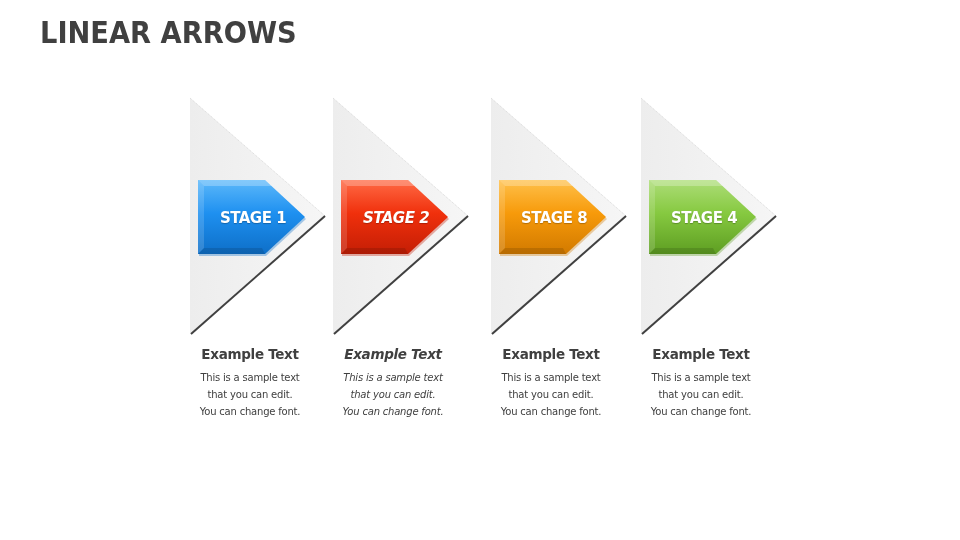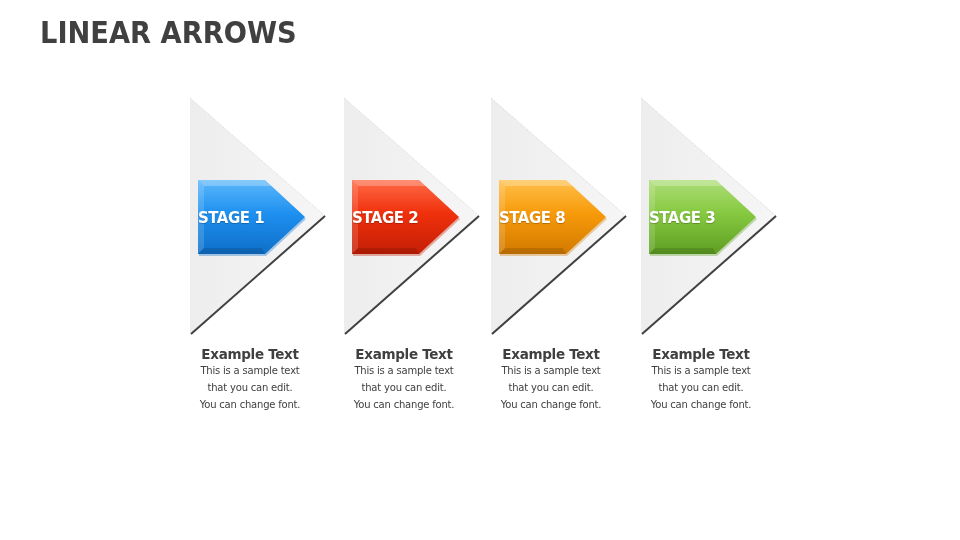--- a/index.html
+++ b/index.html
@@ -2,25 +2,25 @@
 <html><head>
 <meta charset="utf-8">
 <style>
   html, body { margin:0; padding:0; }
   body { width:960px; height:540px; background:#ffffff; position:relative; overflow:hidden;
          font-family: "Liberation Sans", "DejaVu Sans", sans-serif; }
   .title { position:absolute; left:40px; top:14px; font-size:31px; font-weight:bold; color:#404040;
            letter-spacing:0px; font-family:"DejaVu Sans", sans-serif; transform:scaleX(0.88); transform-origin:left top; }
   .stage { position:absolute; top:96px; width:145px; height:330px; }
   .stage svg { position:absolute; left:0; top:0; }
-  .arrow-label { position:absolute; left:8px; top:113px; width:110px; text-align:left; color:#ffffff;
+  .arrow-label { position:absolute; left:8px; top:113px; width:110px; text-align:center; color:#ffffff;
                  font-weight:bold; font-size:15px; font-family:"DejaVu Sans", sans-serif; letter-spacing:-0.5px;
                  text-shadow: 0 1px 1px rgba(0,0,0,0.25); }
   .caption { position:absolute; left:-20px; top:250px; width:160px; text-align:center; color:#404040; }
-  .cap-head { font-weight:bold; font-size:13.5px; font-family:"DejaVu Sans", sans-serif; letter-spacing:-0.3px; }
+  .cap-head { font-weight:bold; font-size:13.5px; margin-bottom:7px; font-family:"DejaVu Sans", sans-serif; letter-spacing:-0.3px; }
   .cap-body { font-size:10px; line-height:17px; font-family:"DejaVu Sans", sans-serif; letter-spacing:-0.2px; }
 </style>
 </head>
 <body>
 
 <div class="title">LINEAR ARROWS</div>
 
 <div id="stages">
     <div class="stage" style="left: 190px;">
     <svg width="145" height="245" viewBox="0 0 145 245">
@@ -47,21 +47,21 @@
     <div class="arrow-label">STAGE 1</div>
     <div class="caption">
       <div class="cap-head">Example Text</div>
       <div class="cap-body">
         <div>This is a sample text</div>
         <div>that you can edit.</div>
         <div>You can change font.</div>
       </div>
     </div>
     </div>
-    <div class="stage" style="left: 344px;">
+    <div class="stage" style="left: 333px; font-style: italic;">
     <svg width="145" height="245" viewBox="0 0 145 245">
       <defs>
         <linearGradient id="g1" x1="0" y1="0" x2="0" y2="1">
           <stop offset="0" stop-color="#FF6A45"></stop>
           <stop offset="0.45" stop-color="#F0300C"></stop>
           <stop offset="1" stop-color="#C41E05"></stop>
         </linearGradient>
         <linearGradient id="tri1" x1="0" y1="0" x2="1" y2="0">
           <stop offset="0" stop-color="#EDEDED"></stop>
           <stop offset="1" stop-color="#F6F6F6"></stop>
@@ -133,21 +133,21 @@
       </defs>
       <polygon points="0,2 135,120 0,238" fill="url(#tri3)"></polygon>
       <line x1="0" y1="2" x2="135" y2="120" stroke="#D8D8D8" stroke-width="1" stroke-dasharray="1,1"></line>
       <line x1="135" y1="120" x2="1" y2="238" stroke="#404040" stroke-width="2"></line>
       <polygon points="8,84 75,84 115,121 75,158 8,158" fill="#5E9E22" opacity="0.35" transform="translate(1,2)"></polygon>
       <polygon points="8,84 75,84 115,121 75,158 8,158" fill="url(#g3)"></polygon>
       <polygon points="8,84 75,84 82,90 14,90" fill="#ffffff" opacity="0.25"></polygon>
       <polygon points="8,84 14,90 14,152 8,158" fill="#ffffff" opacity="0.15"></polygon>
       <polygon points="8,158 14,152 72,152 75,158" fill="#000000" opacity="0.12"></polygon>
     </svg>
-    <div class="arrow-label">STAGE 3</div>
+    <div class="arrow-label">STAGE 4</div>
     <div class="caption">
       <div class="cap-head">Example Text</div>
       <div class="cap-body">
         <div>This is a sample text</div>
         <div>that you can edit.</div>
         <div>You can change font.</div>
       </div>
     </div>
     </div>
   </div>

